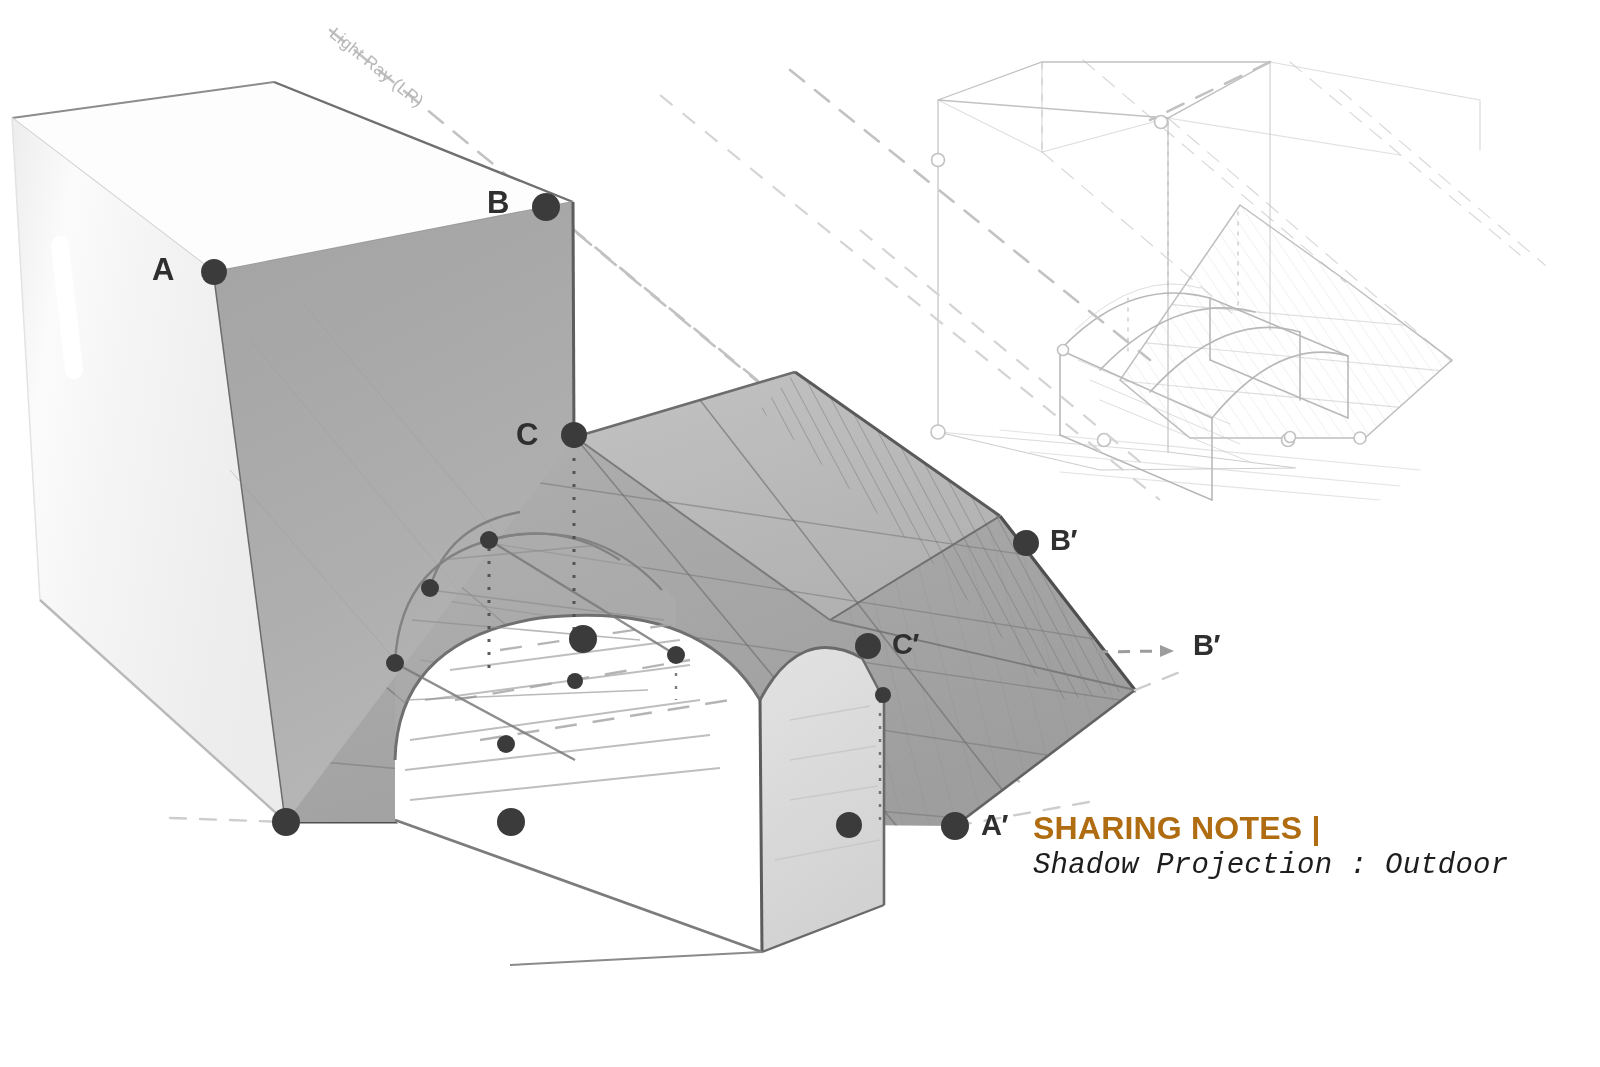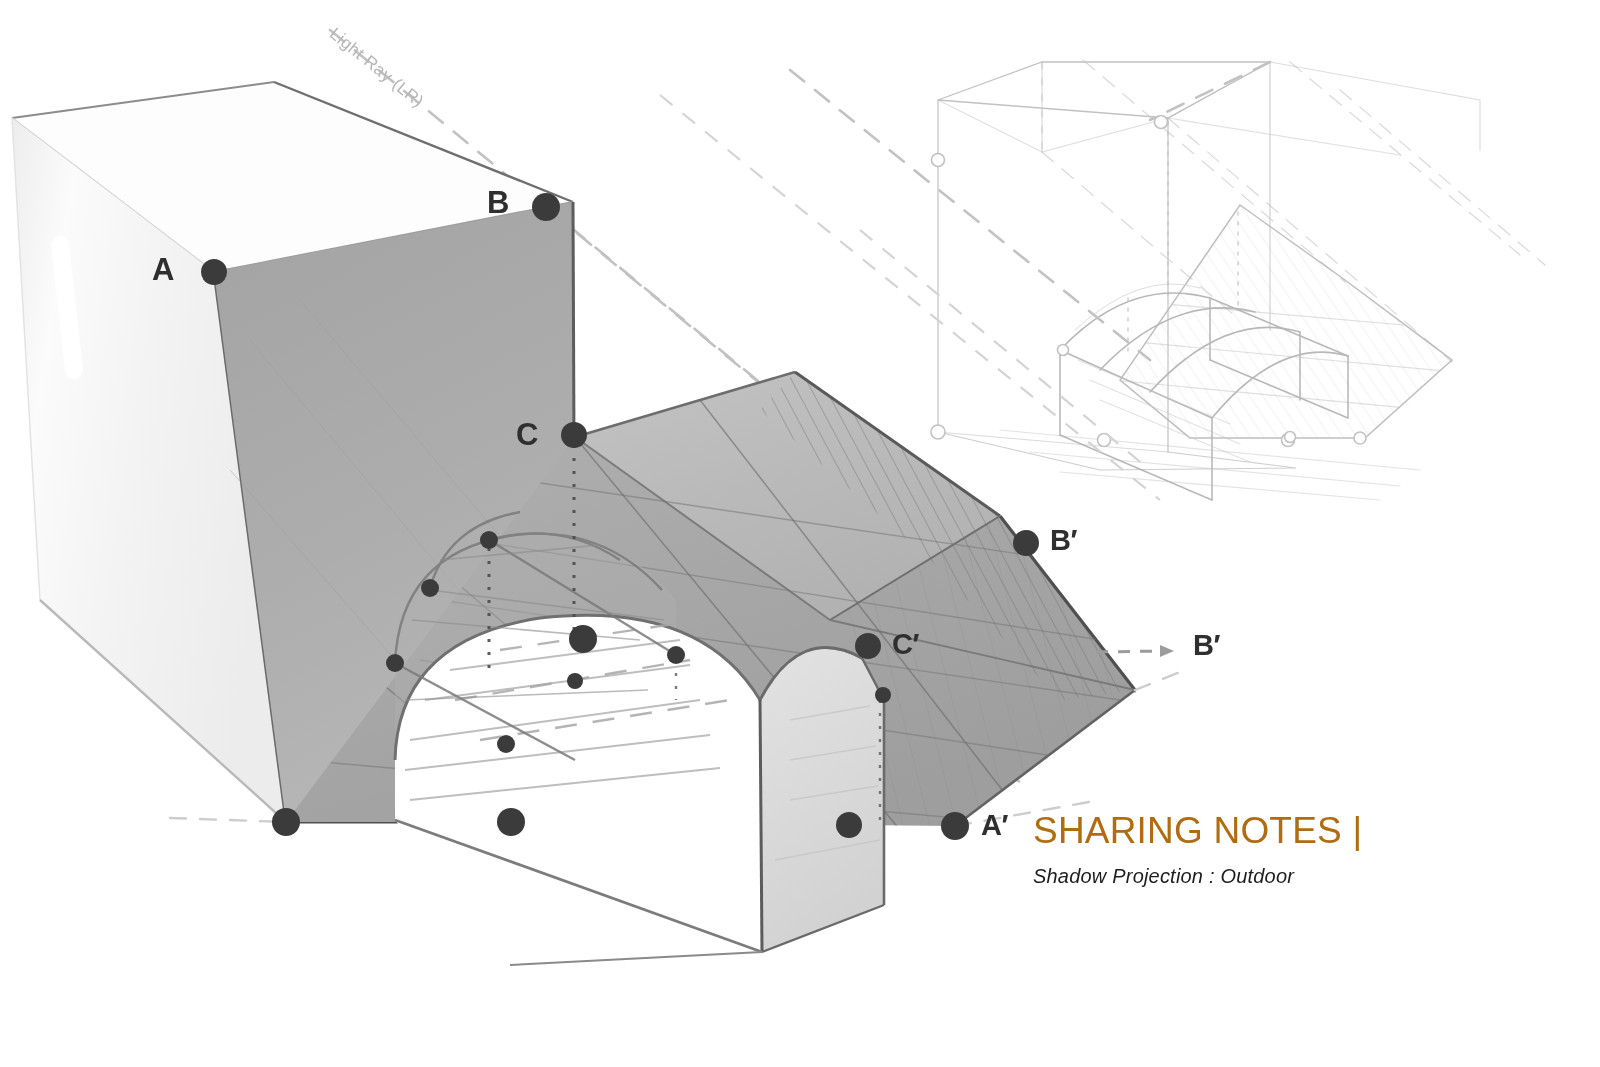--- a/index.html
+++ b/index.html
@@ -47,35 +47,35 @@
     letter-spacing: 0.4px;
   }
   #notes {
     position: absolute;
     left: 1033px;
     top: 812px;
     width: 520px;
   }
   #notes-title {
     font-family: "Liberation Sans", sans-serif;
-    font-weight: normal;
-    font-size: 37px;
+    font-weight: bold;
+    font-size: 32px;
     color: #b06c10;
     letter-spacing: 0.2px;
     line-height: 1.05;
     white-space: nowrap;
   }
   #notes-sub {
-    font-family: Liberation Sans, sans-serif;
+    font-family: Liberation Mono, monospace;
     font-style: italic;
-    font-size: 20px;
+    font-size: 29px;
     color: #1d1d1d;
     letter-spacing: 0.2px;
     line-height: 1.1;
-    margin-top: 14px;
+    margin-top: 4px;
     white-space: nowrap;
   }
 </style>
 </head>
 <body>
 
 <div id="stage">
 
   <svg id="scene" viewBox="0 0 1600 1067">
     <defs>

